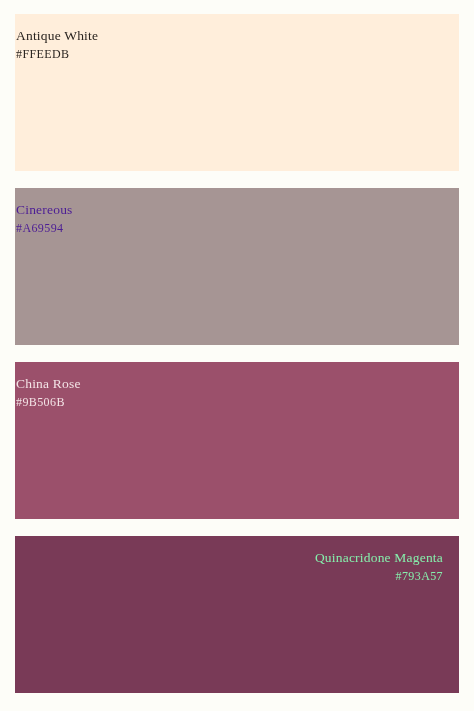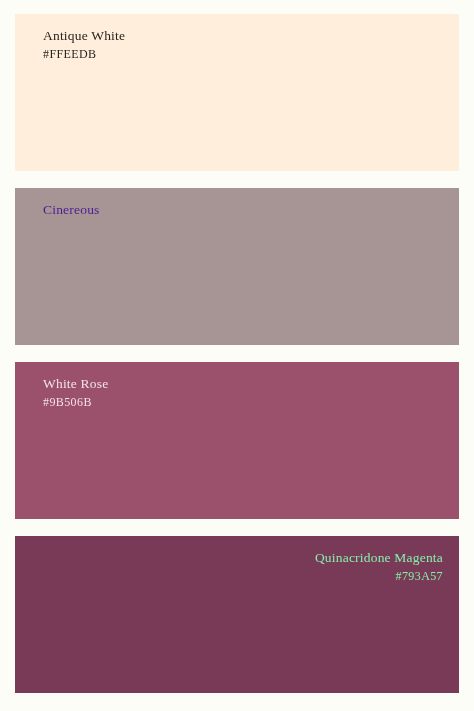--- a/index.html
+++ b/index.html
@@ -20,21 +20,21 @@
     box-sizing: border-box;
     padding: 14px 15px 18px 15px;
     display: flex;
     flex-direction: column;
     background: #FDFDF8;
   }
   .swatch {
     box-sizing: border-box;
     flex: 1 1 0;
     margin-bottom: 17px;
-    padding: 12px 16px 0 28px;
+    padding: 12px 16px 0 1px;
     position: relative;
     overflow: hidden;
   }
   .swatch:last-child {
     margin-bottom: 0;
   }
   .swatch-name {
     font-size: 13.5px;
     line-height: 19px;
     letter-spacing: 0.2px;
@@ -52,25 +52,26 @@
 
 <div id="palette-page" style="background: rgb(253, 253, 248);">
 
   <div class="swatch" style="background-color: rgb(255, 238, 219); color: rgb(42, 36, 32);">
     <div class="swatch-name">Antique White</div>
     <div class="swatch-hex">#FFEEDB</div>
   </div>
 
   <div class="swatch" style="background-color: rgb(166, 149, 148); color: #4c1d95;">
     <div class="swatch-name">Cinereous</div>
+    <div class="swatch-hex">#A69594</div>
   </div>
 
 
   <div class="swatch" style="background-color: rgb(155, 80, 107); color: rgb(243, 227, 230);">
-    <div class="swatch-name">White Rose</div>
+    <div class="swatch-name">China Rose</div>
     <div class="swatch-hex">#9B506B</div>
   </div>
 
   <div class="swatch" style="background-color: rgb(121, 58, 87); color: #86efac; text-align: right;">
     <div class="swatch-name">Quinacridone Magenta</div>
     <div class="swatch-hex">#793A57</div>
   </div>
 
 </div>
 

